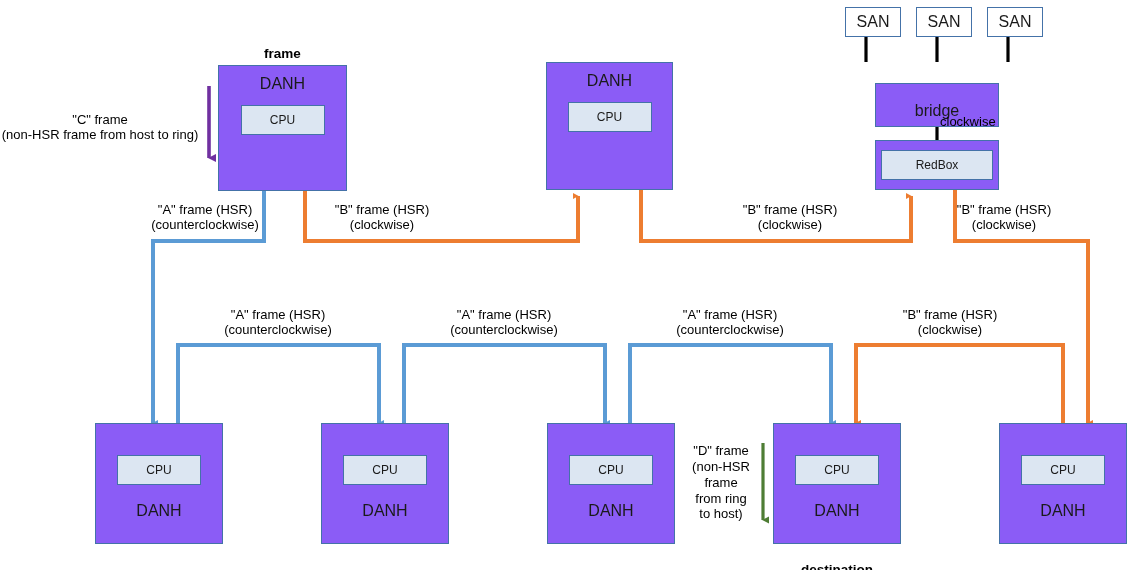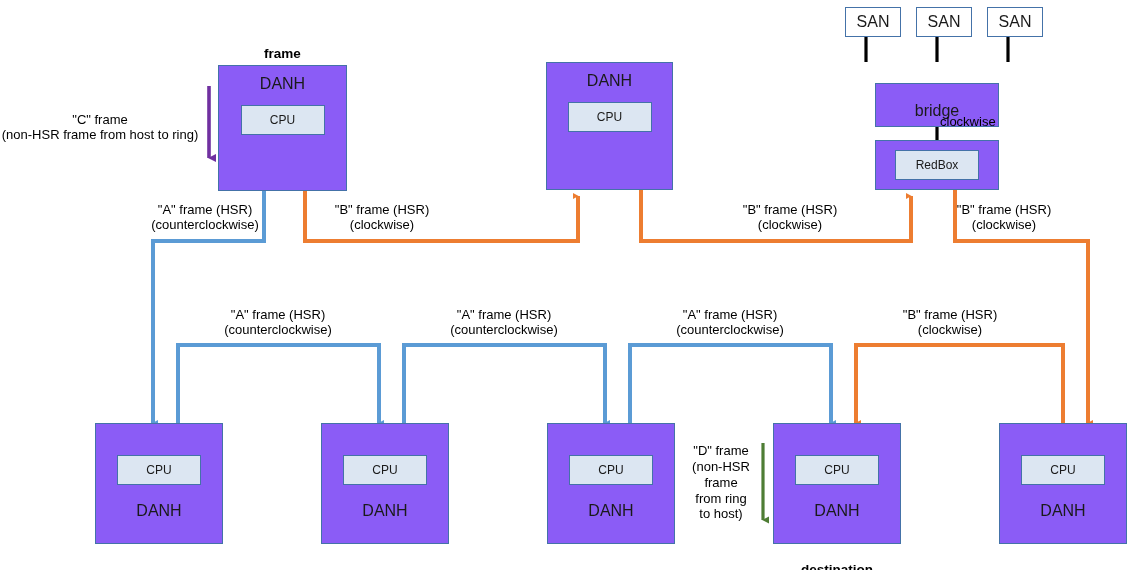--- a/index.html
+++ b/index.html
@@ -150,21 +150,21 @@
     <div class="node-title">SAN</div>
   </div>
 
   <div class="node" style="left:875px; top:62px; width:124px; height:44px; justify-content:center;margin-top:21px;">
     <div class="node-title" style="margin-top:12px;">bridge</div>
   </div>
 
   <div class="caption" style="left:940px; top:114px; width:80px; text-align:left;">clockwise</div>
 
   <div class="node" style="left:875px; top:140px; width:124px; height:50px; justify-content:center;">
-    <div class="cpu-box" style="width:84px; height:30px;">RedBox</div>
+    <div class="cpu-box" style="width:112px; height:30px;">RedBox</div>
   </div>
 
   <div class="node" style="left:95px; top:423px; width:128px; height:121px; justify-content:center;">
     <div class="cpu-box" style="width:84px; height:30px; margin-top:6px;">CPU</div>
     <div class="node-title" style="margin-top:18px;">DANH</div>
   </div>
 
   <div class="node" style="left:321px; top:423px; width:128px; height:121px; justify-content:center;">
     <div class="cpu-box" style="width:84px; height:30px; margin-top:6px;">CPU</div>
     <div class="node-title" style="margin-top:18px;">DANH</div>

